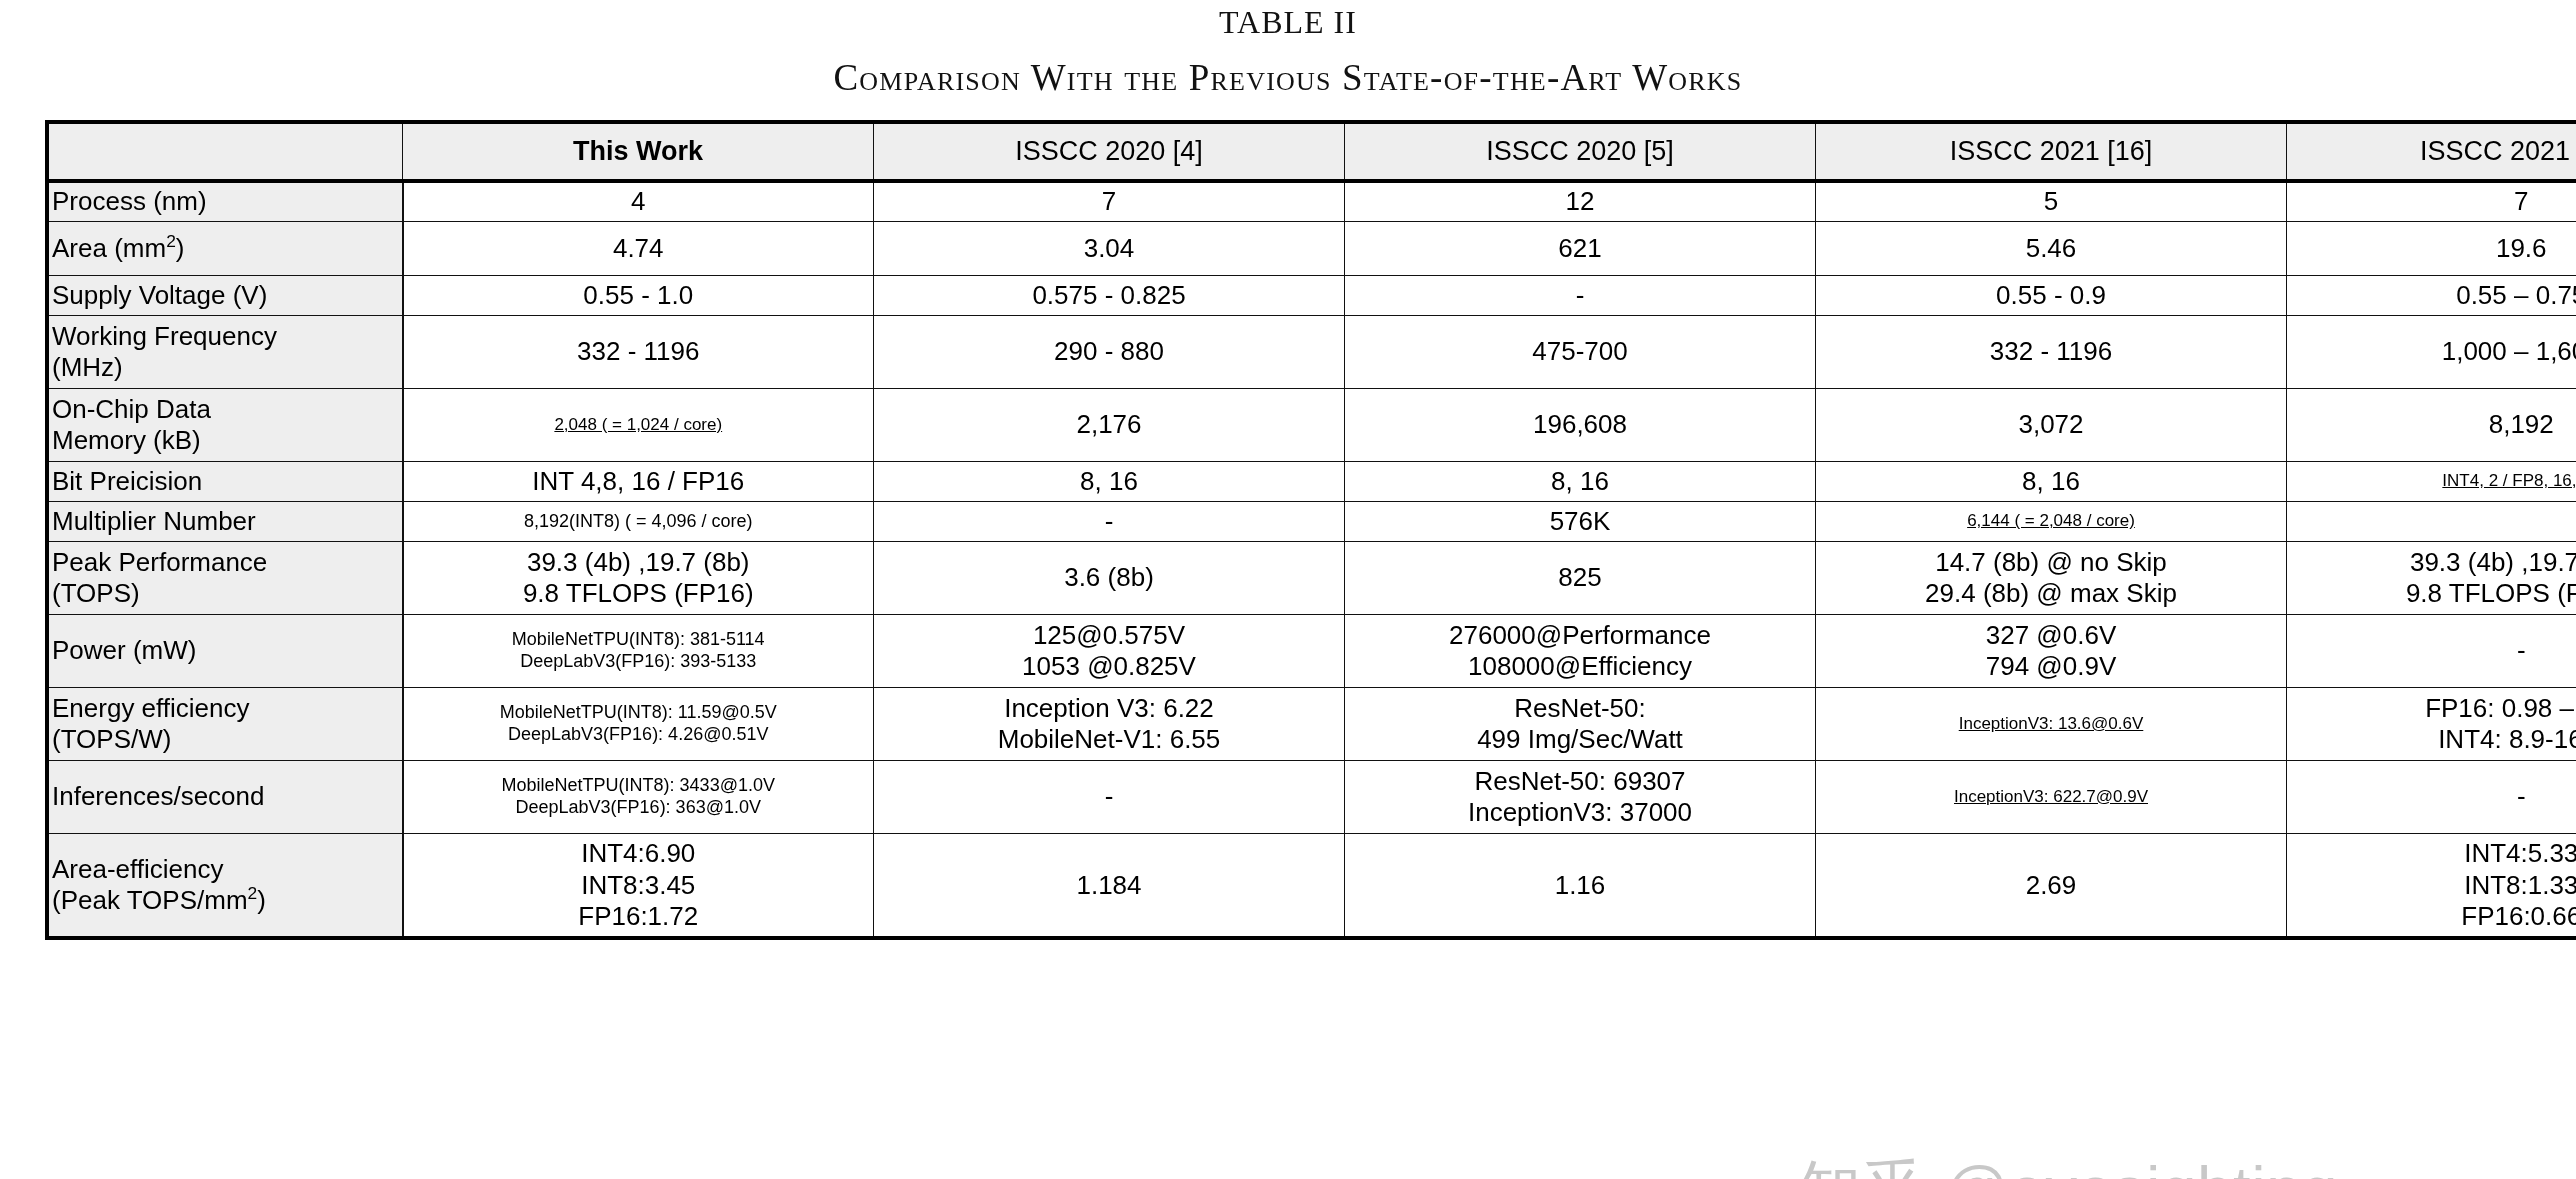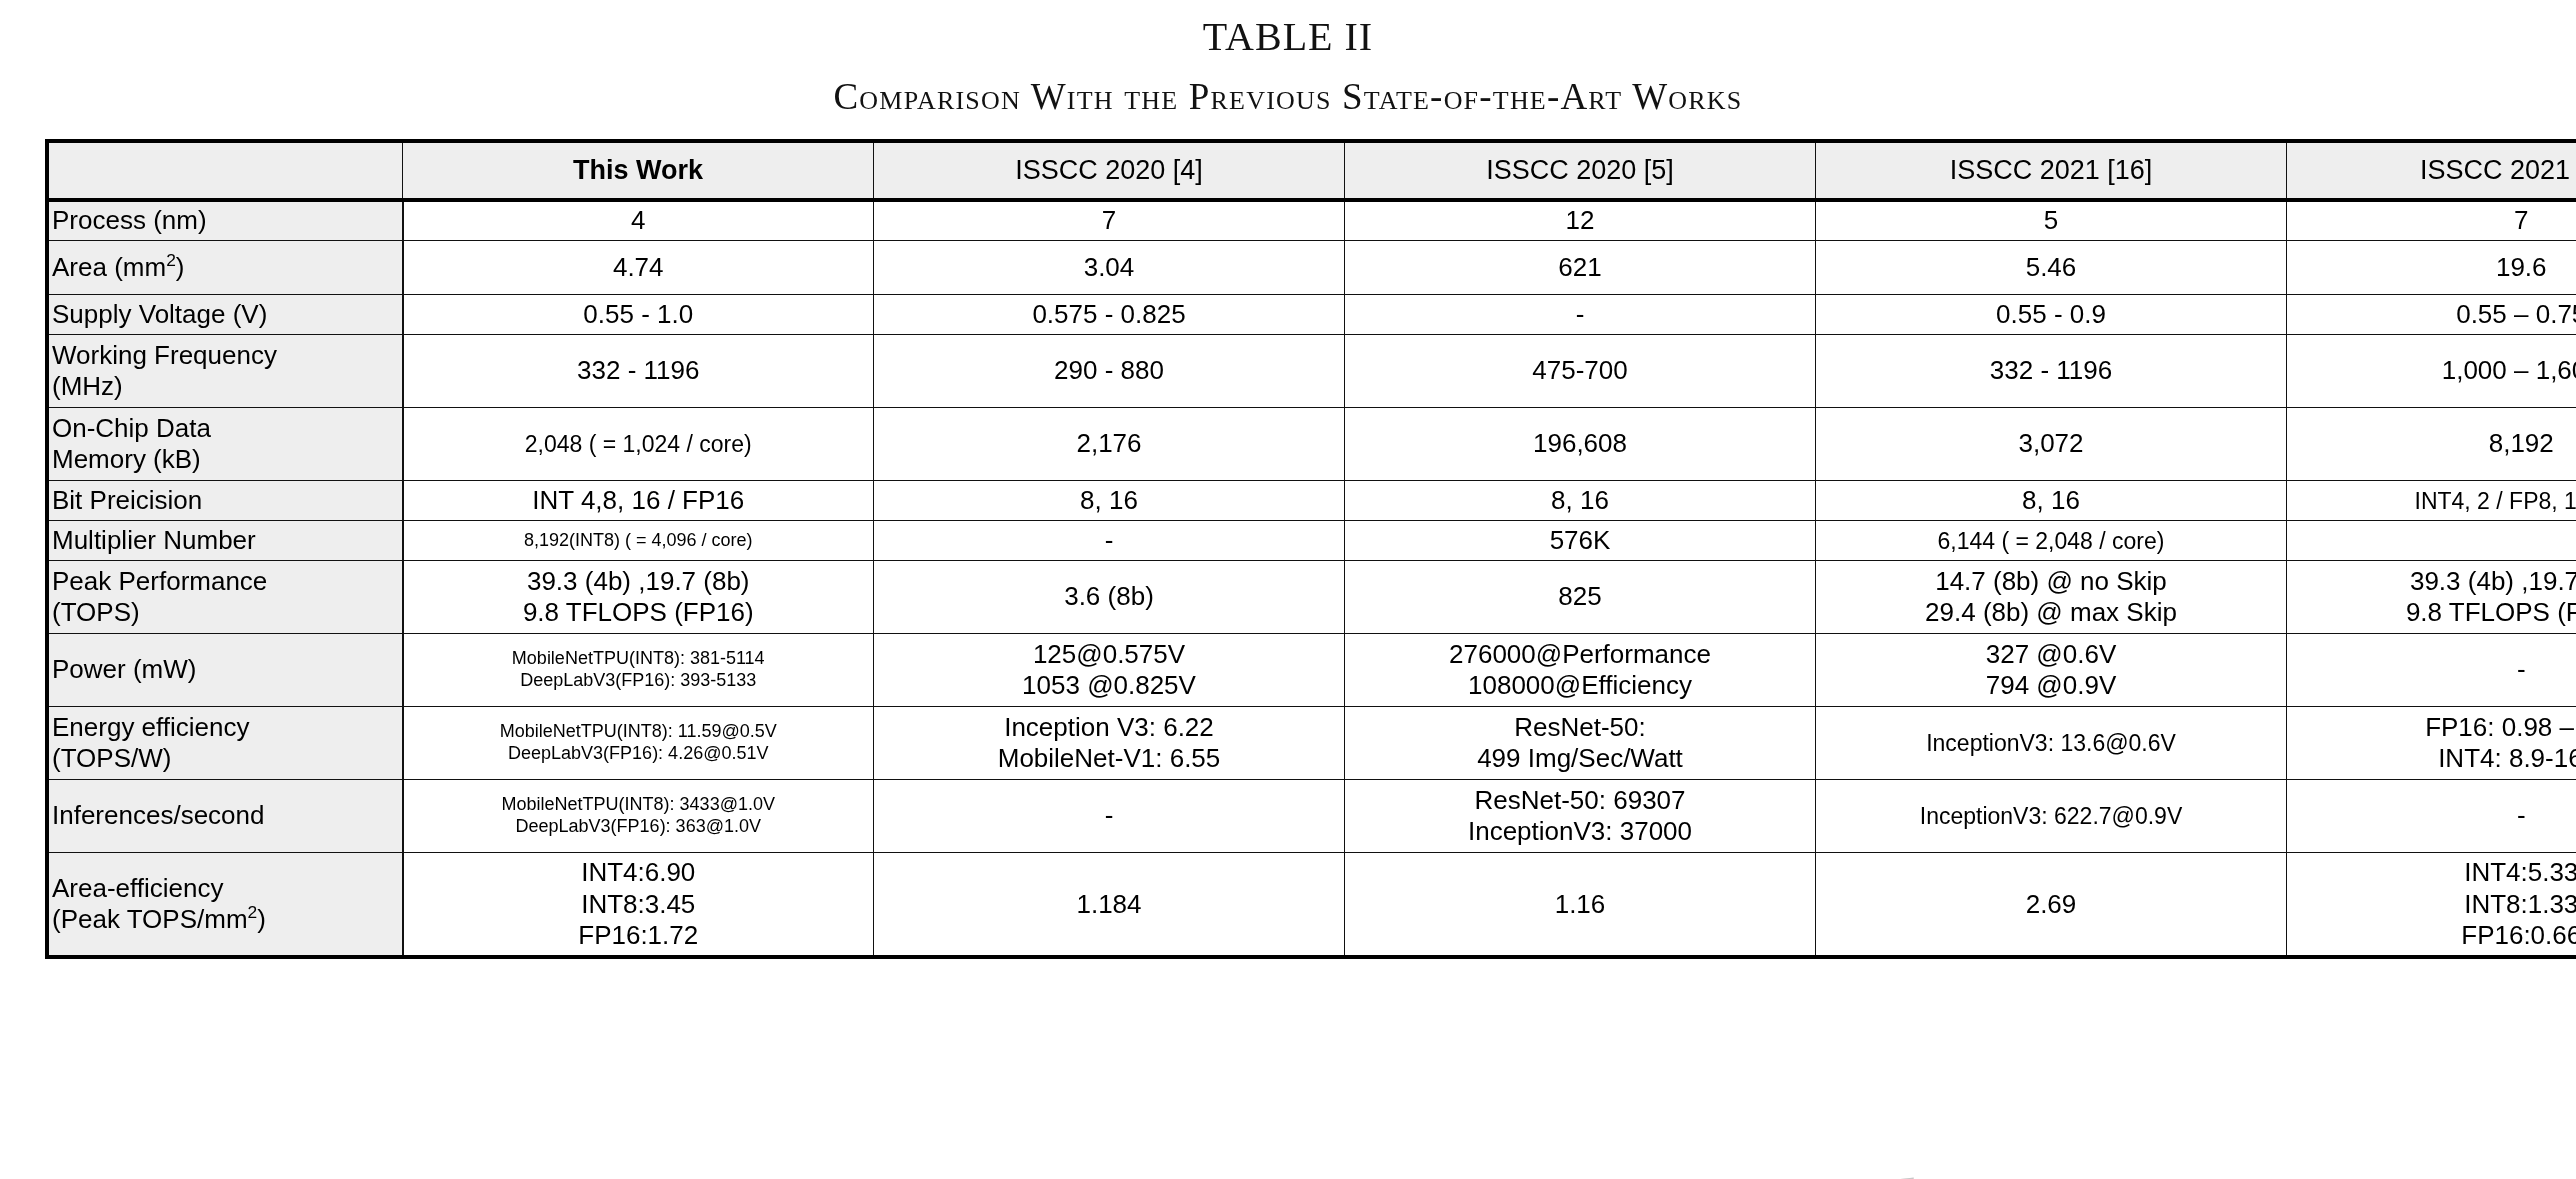--- a/index.html
+++ b/index.html
@@ -18,23 +18,23 @@
   }
 
   
   .title-block {
     width: 100%;
     text-align: center;
     font-family: "Liberation Serif", serif;
     color: #121212;
   }
   .table-number {
-    font-size: 40px;
+    font-size: 32px;
     letter-spacing: 1px;
-    padding-top: 17px;
+    padding-top: 6px;
     line-height: 1.0;
     font-variant: small-caps;
   }
   .table-caption {
     font-size: 37px;
     letter-spacing: 1.2px;
     padding-top: 21px;
     padding-bottom: 15.6px;
     line-height: 1.0;
     font-variant: small-caps;
@@ -90,21 +90,21 @@
   }
   table.cmp td.metric .sup {
     font-size: 17.4px;
     vertical-align: super;
     line-height: 0;
   }
 
   
   table.cmp td.data { background: #ffffff; }
   table.cmp td.data .ln { display: block; white-space: nowrap; }
-  table.cmp td.data.small .ln { font-size: 23px; }
+  table.cmp td.data.small .ln { font-size: 17px; text-decoration: underline; }
   table.cmp td.data.xsmall .ln { font-size: 18px; }
 
   .r-tall  { height: 73px; }
   .r-mid   { height: 54px; }
   .r-short { height: 40px; }
 
   
   .watermark {
     position: absolute;
     left: 1778px;

